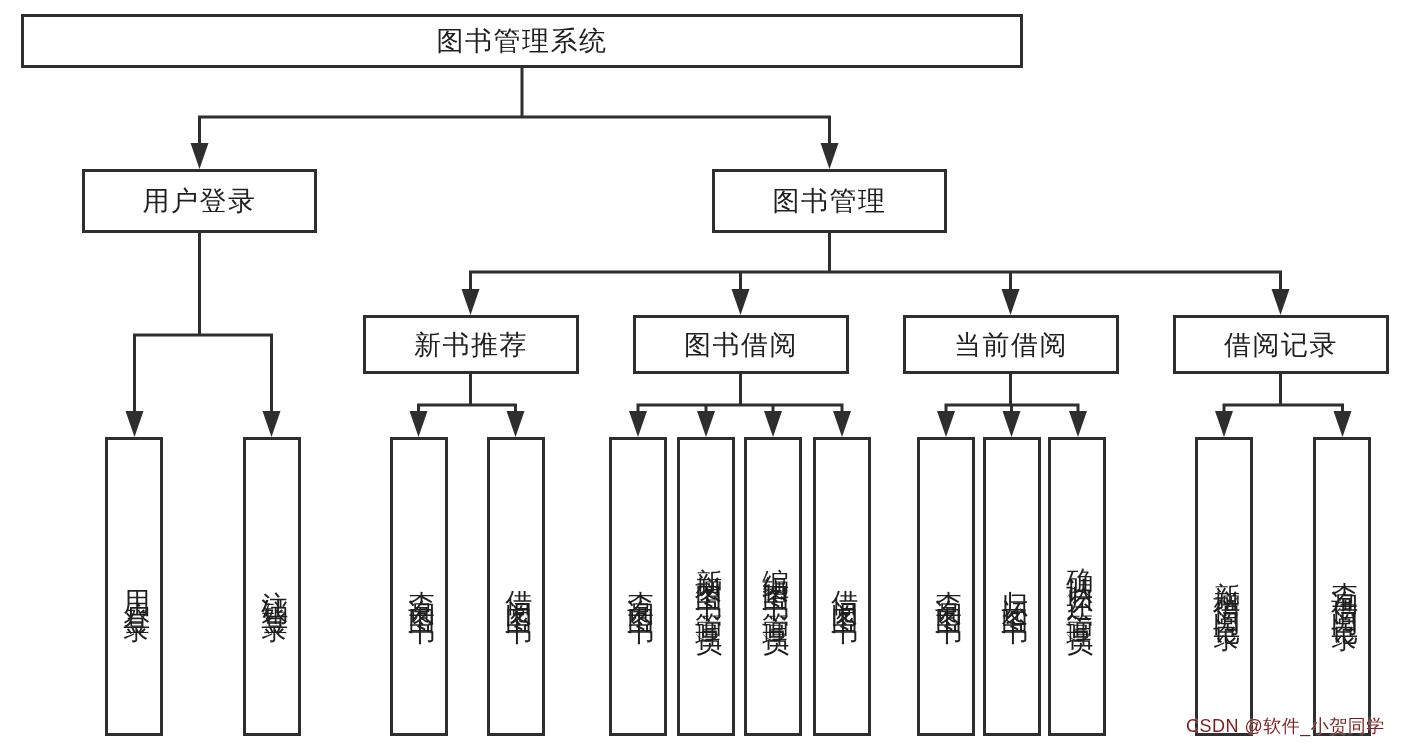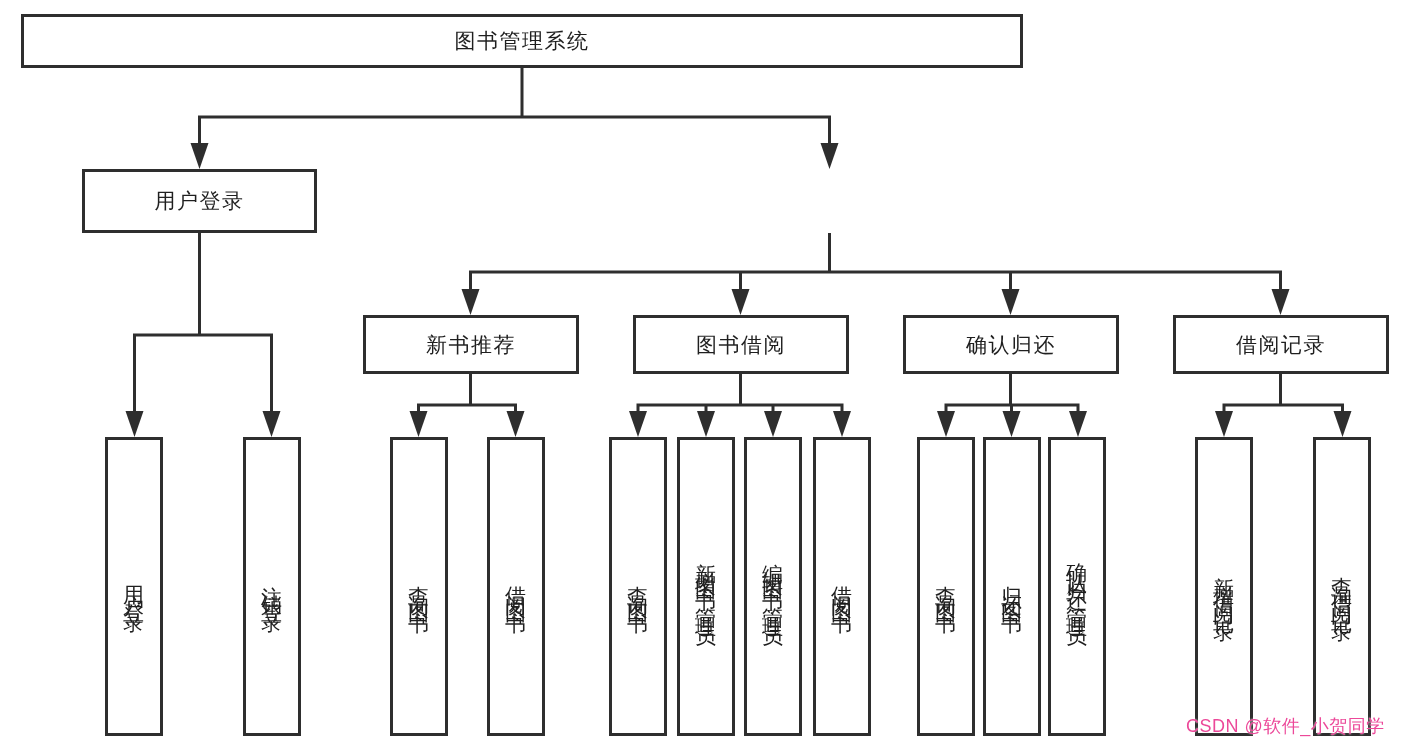--- a/index.html
+++ b/index.html
@@ -23,37 +23,38 @@
   }
   .box {
     position: absolute;
     box-sizing: border-box;
     background: #ffffff;
     border: 3px solid #2e2e2e;
     display: flex;
     align-items: center;
     justify-content: center;
     color: #1f1f1f;
-    font-size: 21px;
+    font-size: 27px;
     letter-spacing: 1.5px;
     z-index: 1;
     white-space: nowrap;
+    font-family: Liberation Mono, monospace;
   }
   .leaf span {
     writing-mode: vertical-lr;
     text-orientation: mixed;
     letter-spacing: 9px;
     line-height: 1.1;
   }
   .watermark {
     position: absolute;
     left: 1186px;
     top: 714px;
     font-size: 18px;
-    color: #ec4899;
+    color: #7f1d1d;
     letter-spacing: 0.5px;
     z-index: 2;
     white-space: nowrap;
     text-shadow: 0 0 2px #ffffff;
   }
 </style>
 </head>
 <body>
 
 <div id="stage">
@@ -101,29 +102,32 @@
     </g>
   </svg>
 
   <div class="box" style="left:21px; top:14px; width:1002px; height:54px;">
     <span>图书管理系统</span>
   </div>
 
   <div class="box" style="left:82px; top:169px; width:235px; height:64px;">
     <span>用户登录</span>
   </div>
+  <div class="box" style="left:712px; top:169px; width:235px; height:64px;">
+    <span>图书管理</span>
+  </div>
 
   <div class="box" style="left:633px; top:315px; width:216px; height:59px;">
     <span>图书借阅</span>
   </div>
   <div class="box" style="left:363px; top:315px; width:216px; height:59px;">
     <span>新书推荐</span>
   </div>
   <div class="box" style="left:903px; top:315px; width:216px; height:59px;">
-    <span>确认归还</span>
+    <span>当前借阅</span>
   </div>
   <div class="box" style="left:1173px; top:315px; width:216px; height:59px;">
     <span>借阅记录</span>
   </div>
 
   <div class="box leaf" style="left:105px; top:437px; width:58px; height:299px;">
     <span>用户登录</span>
   </div>
   <div class="box leaf" style="left:243px; top:437px; width:58px; height:299px;">
     <span>注销登录</span>

